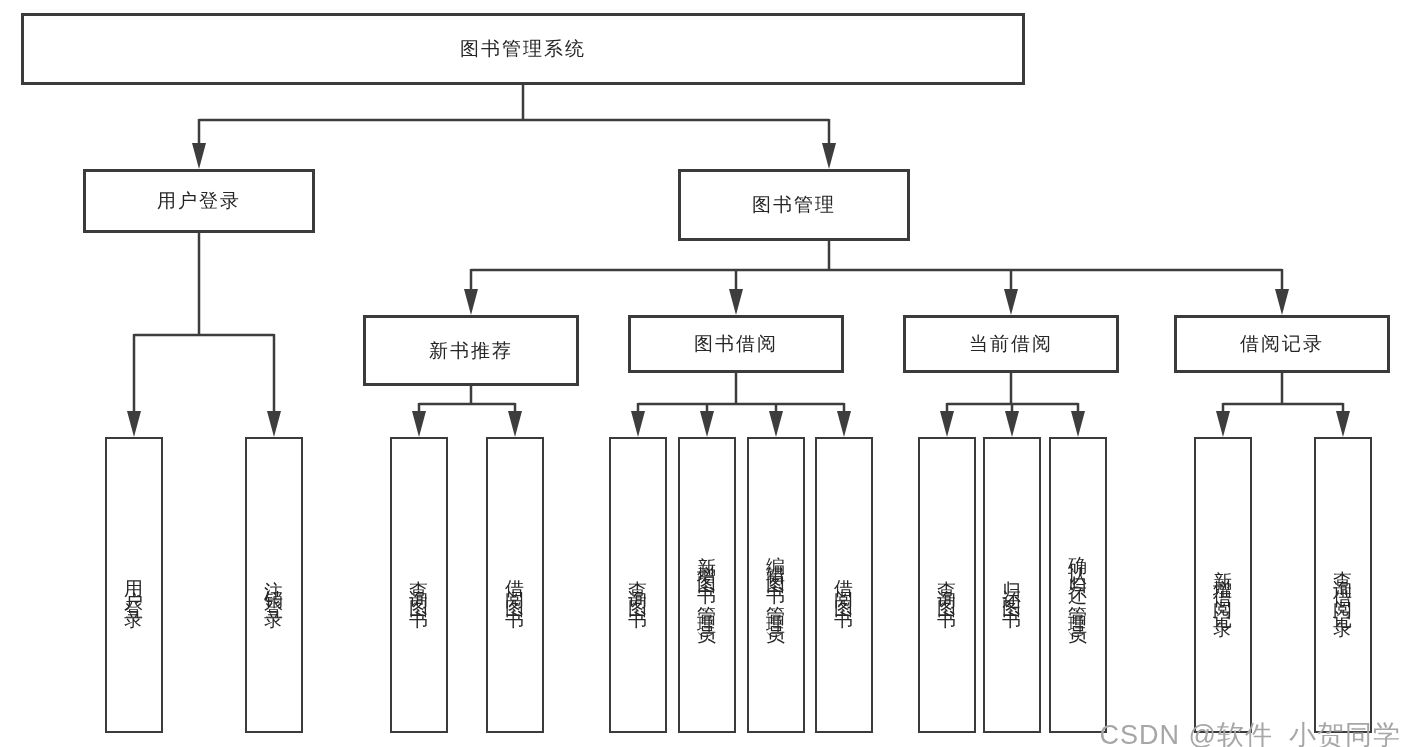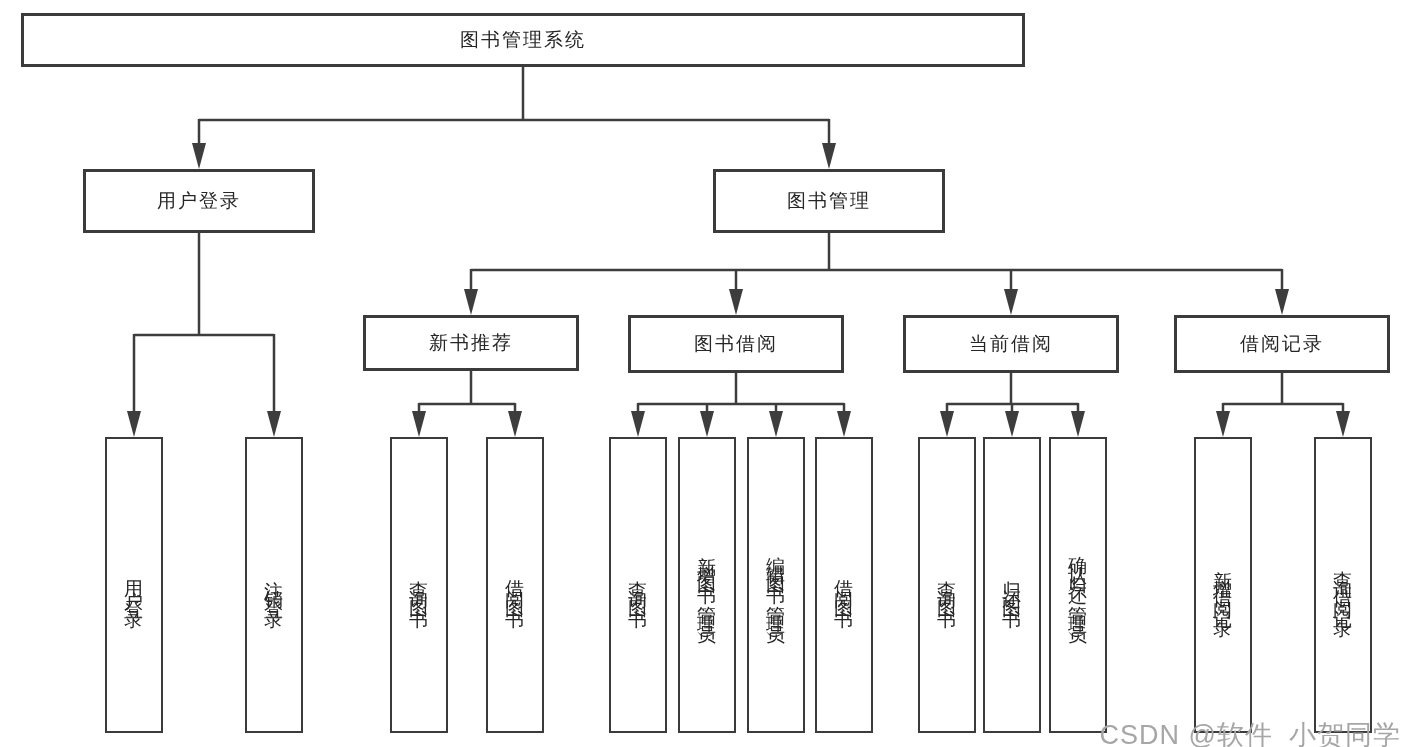--- a/index.html
+++ b/index.html
@@ -94,26 +94,26 @@
       <polygon points="769,411 783,411 776,437"></polygon>
       <polygon points="837,411 851,411 844,437"></polygon>
       <polygon points="940,411 954,411 947,437"></polygon>
       <polygon points="1005,411 1019,411 1012,437"></polygon>
       <polygon points="1071,411 1085,411 1078,437"></polygon>
       <polygon points="1216,411 1230,411 1223,437"></polygon>
       <polygon points="1336,411 1350,411 1343,437"></polygon>
     </g>
   </svg>
 
-  <div class="hbox" style="left:21px; top:13px; width:1004px; height:54px;">图书管理系统</div>
+  <div class="hbox" style="left:21px; top:13px; width:1004px; height:72px;">图书管理系统</div>
 
   <div class="hbox" style="left:83px; top:169px; width:232px; height:64px;">用户登录</div>
-  <div class="hbox" style="left:713px; top:169px; width:232px; height:64px;text-align:center;">图书管理</div>
+  <div class="hbox" style="left:678px; top:169px; width:232px; height:72px;text-align:center;">图书管理</div>
 
-  <div class="hbox" style="left:363px; top:315px; width:216px; height:56px;">新书推荐</div>
+  <div class="hbox" style="left:363px; top:315px; width:216px; height:71px;">新书推荐</div>
   <div class="hbox" style="left:903px; top:315px; width:216px; height:58px;">当前借阅</div>
   <div class="hbox" style="left:628px; top:315px; width:216px; height:58px;">图书借阅</div>
   <div class="hbox" style="left:1174px; top:315px; width:216px; height:58px;text-align:right;">借阅记录</div>
 
   <div class="vbox" style="left:105px; top:437px; width:58px; height:296px;">
     <span>用户登录</span>
   </div>
   <div class="vbox" style="left:245px; top:437px; width:58px; height:296px;">
     <span>注销登录</span>
   </div>

